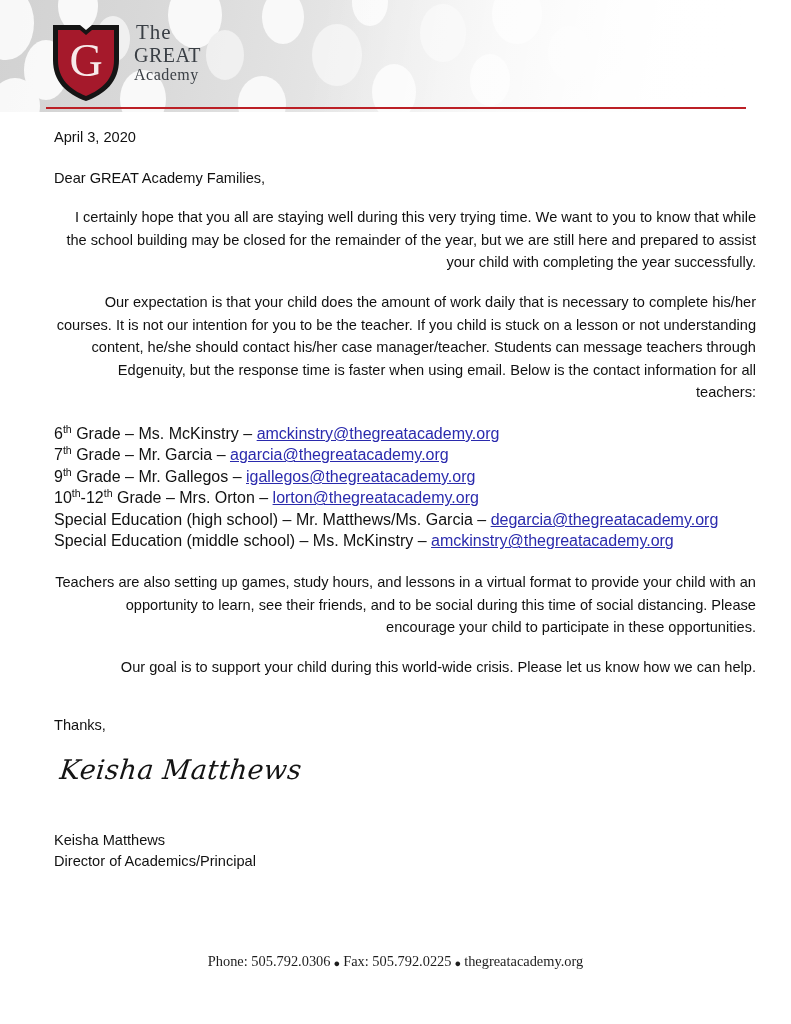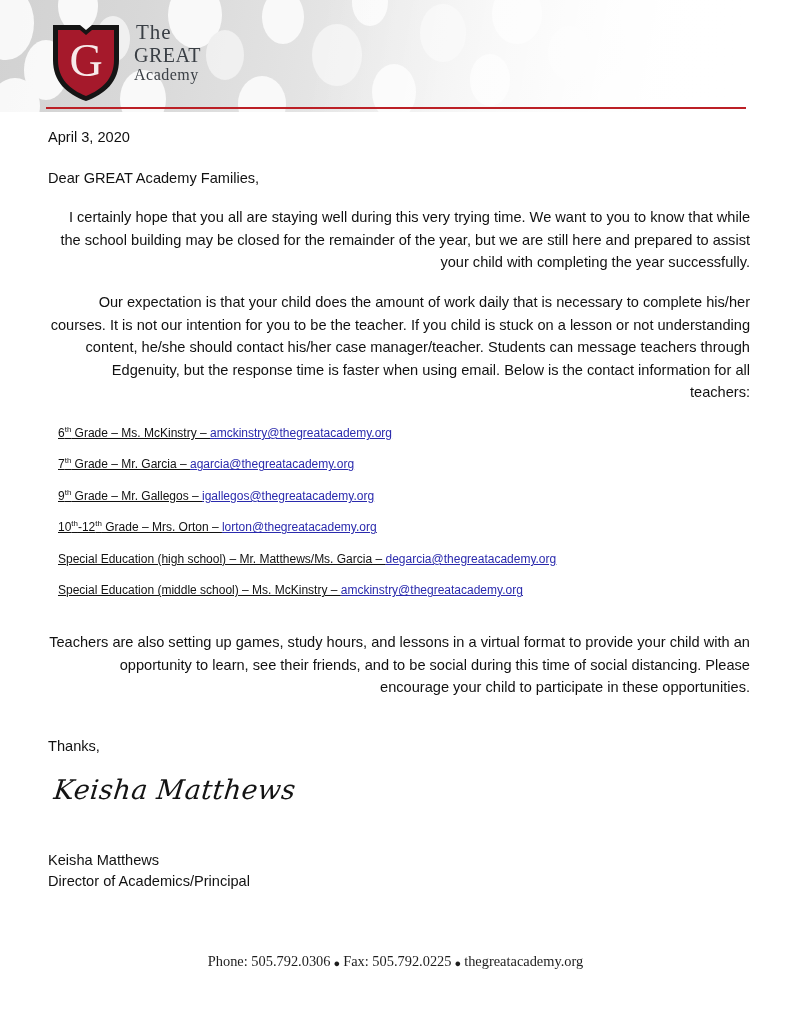--- a/index.html
+++ b/index.html
@@ -99,21 +99,21 @@
     left: 46px;
     top: 107px;
     width: 700px;
     height: 2px;
     background: #bc2026;
   }
 
   
   .body-wrap {
     position: absolute;
-    left: 48px;
+    left: 54px;
     top: 126px;
     width: 702px;
     font-size: 14.6px;
     line-height: 22.6px;
     color: #111111;
   }
   .line-date { margin: 0 0 18px 0; }
   .salutation { margin: 0 0 17px 0; }
   p.para {
     margin: 0 0 17px 0;
@@ -121,26 +121,25 @@
   }
   p.para.tight { margin-bottom: 0; }
 
   
   .contact-list {
     margin: 19px 0 0 0;
     padding: 0;
     list-style: none;
   }
   .contact-list li {
-    margin: 10px;
+    margin: 0;
     padding: 0;
     line-height: 21.5px;
-    font-size: 12px;
+    font-size: 16px;
     white-space: nowrap;
-    text-decoration: underline;
   }
   sup {
     font-size: 0.66em;
     vertical-align: super;
     line-height: 0;
   }
   a.email {
     color: #2a2aad;
     text-decoration: underline;
   }
@@ -262,20 +261,21 @@
       </li>
       <li>
         <span>Special Education (middle school) – Ms. McKinstry – </span><a class="email" href="#">amckinstry@thegreatacademy.org</a>
       </li>
     </ul>
 
     <div class="gap-block"></div>
 
     <p class="para">Teachers are also setting up games, study hours, and lessons in a virtual format to provide your child with an opportunity to learn, see their friends, and to be social during this time of social distancing.  Please encourage your child to participate in these opportunities.</p>
 
+    <p class="para">Our goal is to support your child during this world-wide crisis.  Please let us know how we can help.</p>
 
     <div class="closing">Thanks,</div>
 
     <div class="signature">Keisha Matthews</div>
 
     <div class="signoff">
       <span class="nm">Keisha Matthews</span>
       <span class="nm">Director of Academics/Principal</span>
     </div>
 

